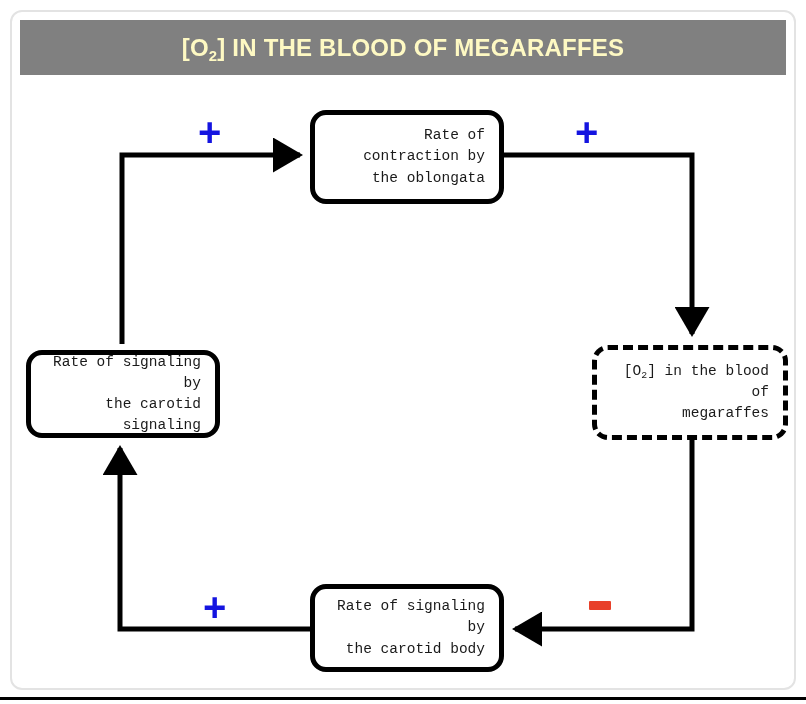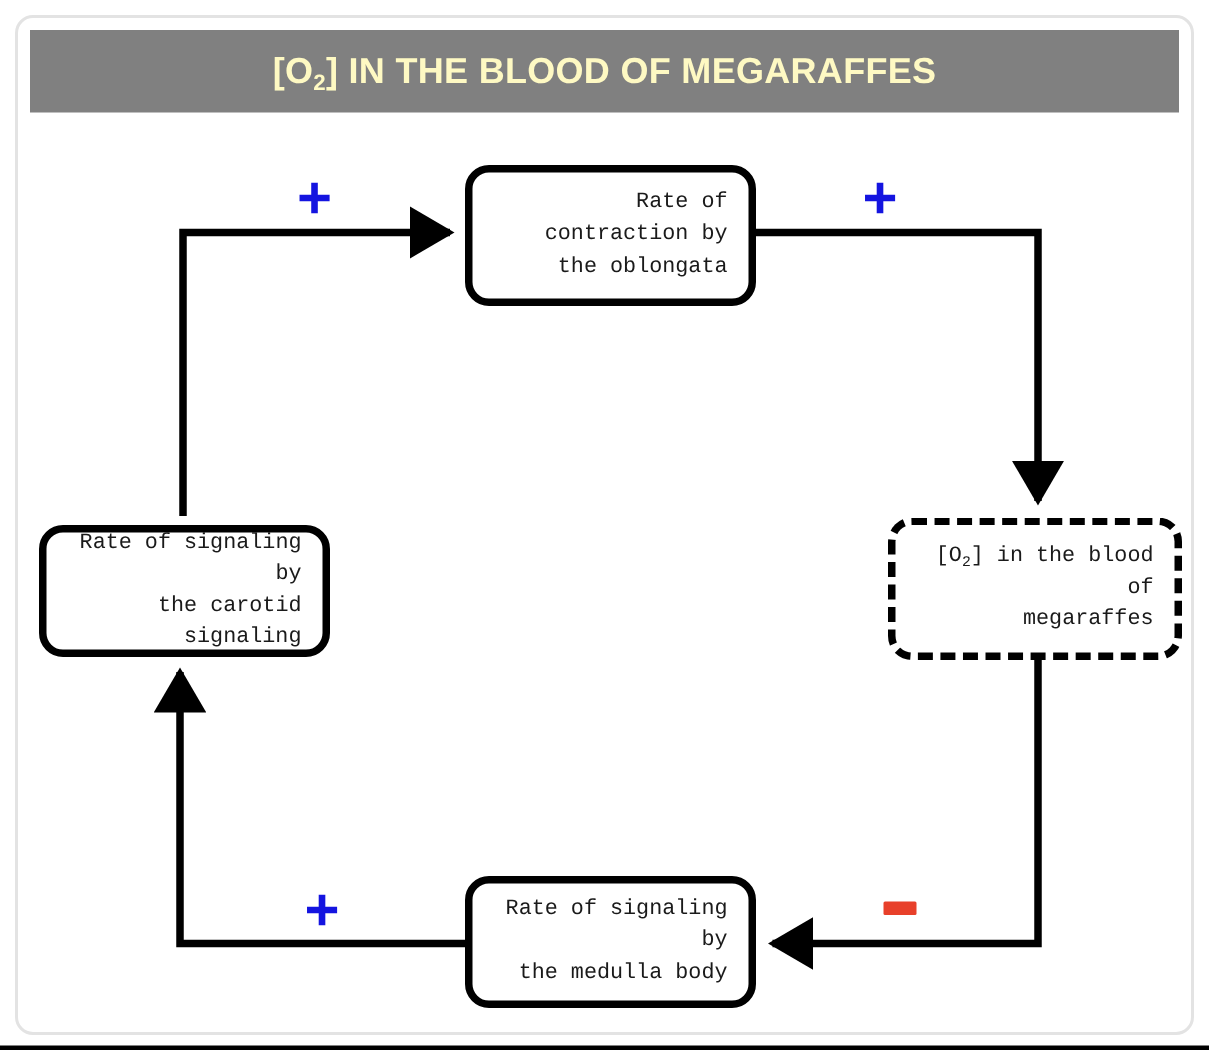--- a/index.html
+++ b/index.html
@@ -171,21 +171,21 @@
 
       <div class="node" id="node-diaphragm">
         <div class="node-label"><span>Rate of contraction by</span><br><span>the oblongata</span></div>
       </div>
 
       <div class="node dashed" id="node-o2">
         <div class="node-label"><span>[O</span><sub>2</sub><span>] in the blood of</span><br><span>megaraffes</span></div>
       </div>
 
       <div class="node" id="node-carotid">
-        <div class="node-label"><span>Rate of signaling by</span><br><span>the medulla body</span></div>
+        <div class="node-label"><span>Rate of signaling by</span><br><span>the carotid body</span></div>
       </div>
 
       <div class="node" id="node-medulla">
         <div class="node-label"><span>Rate of signaling by</span><br><span>the carotid</span><br><span>signaling</span></div>
       </div>
 
       <div class="sign sign-plus" id="sign-plus-1">+</div>
 
       <div class="sign sign-plus" id="sign-plus-2">+</div>
 

